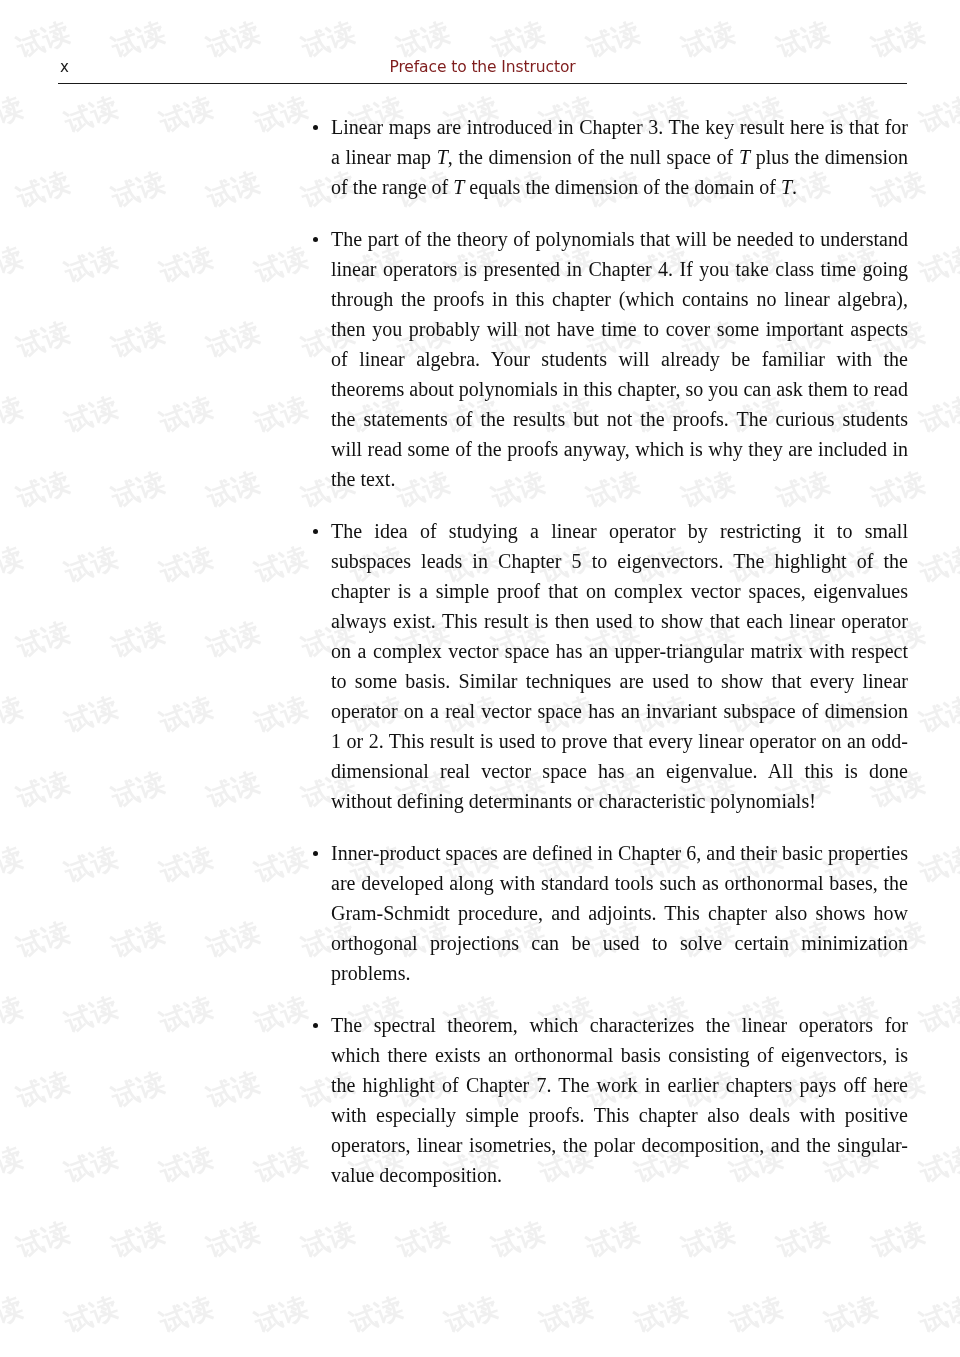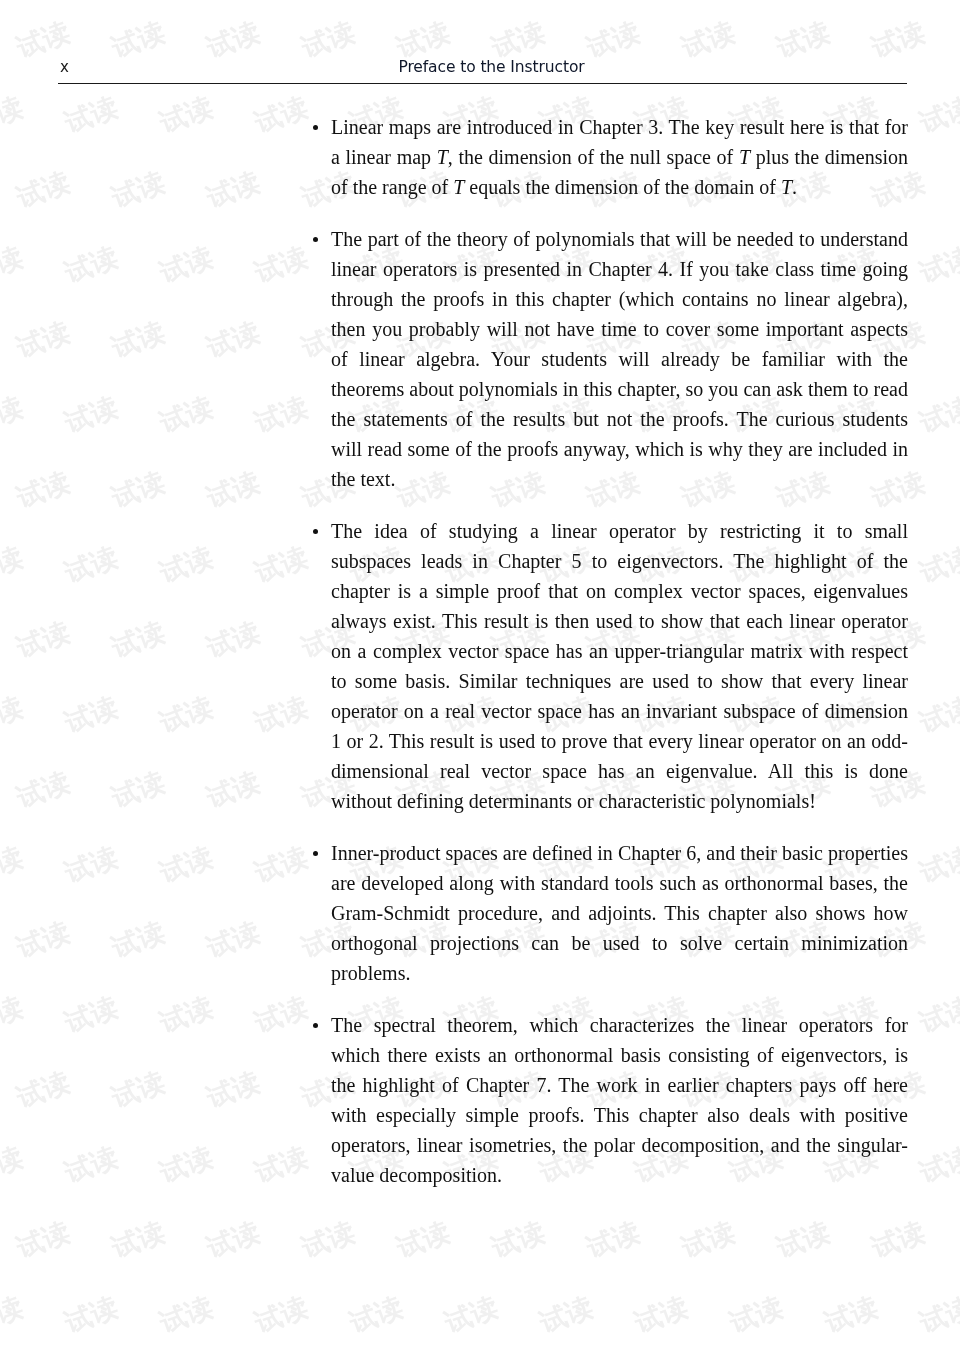--- a/index.html
+++ b/index.html
@@ -70,27 +70,27 @@
     position: absolute;
     left: 2px;
     top: 0px;
     font-family: "DejaVu Sans", sans-serif;
     font-size: 15px;
     color: #1a1a1a;
     letter-spacing: 0.2px;
   }
   #head-title {
     position: absolute;
-    left: 9px;
+    left: 0;
     top: 0px;
     width: 849px;
     text-align: center;
     font-family: "DejaVu Sans", sans-serif;
     font-size: 15.5px;
-    color: #0f172a;
+    color: #7f1d1d;
     letter-spacing: -0.1px;
   }
 
   
   #body-text {
     position: absolute;
     left: 310px;
     top: 112px;
     width: 598px;
   }

